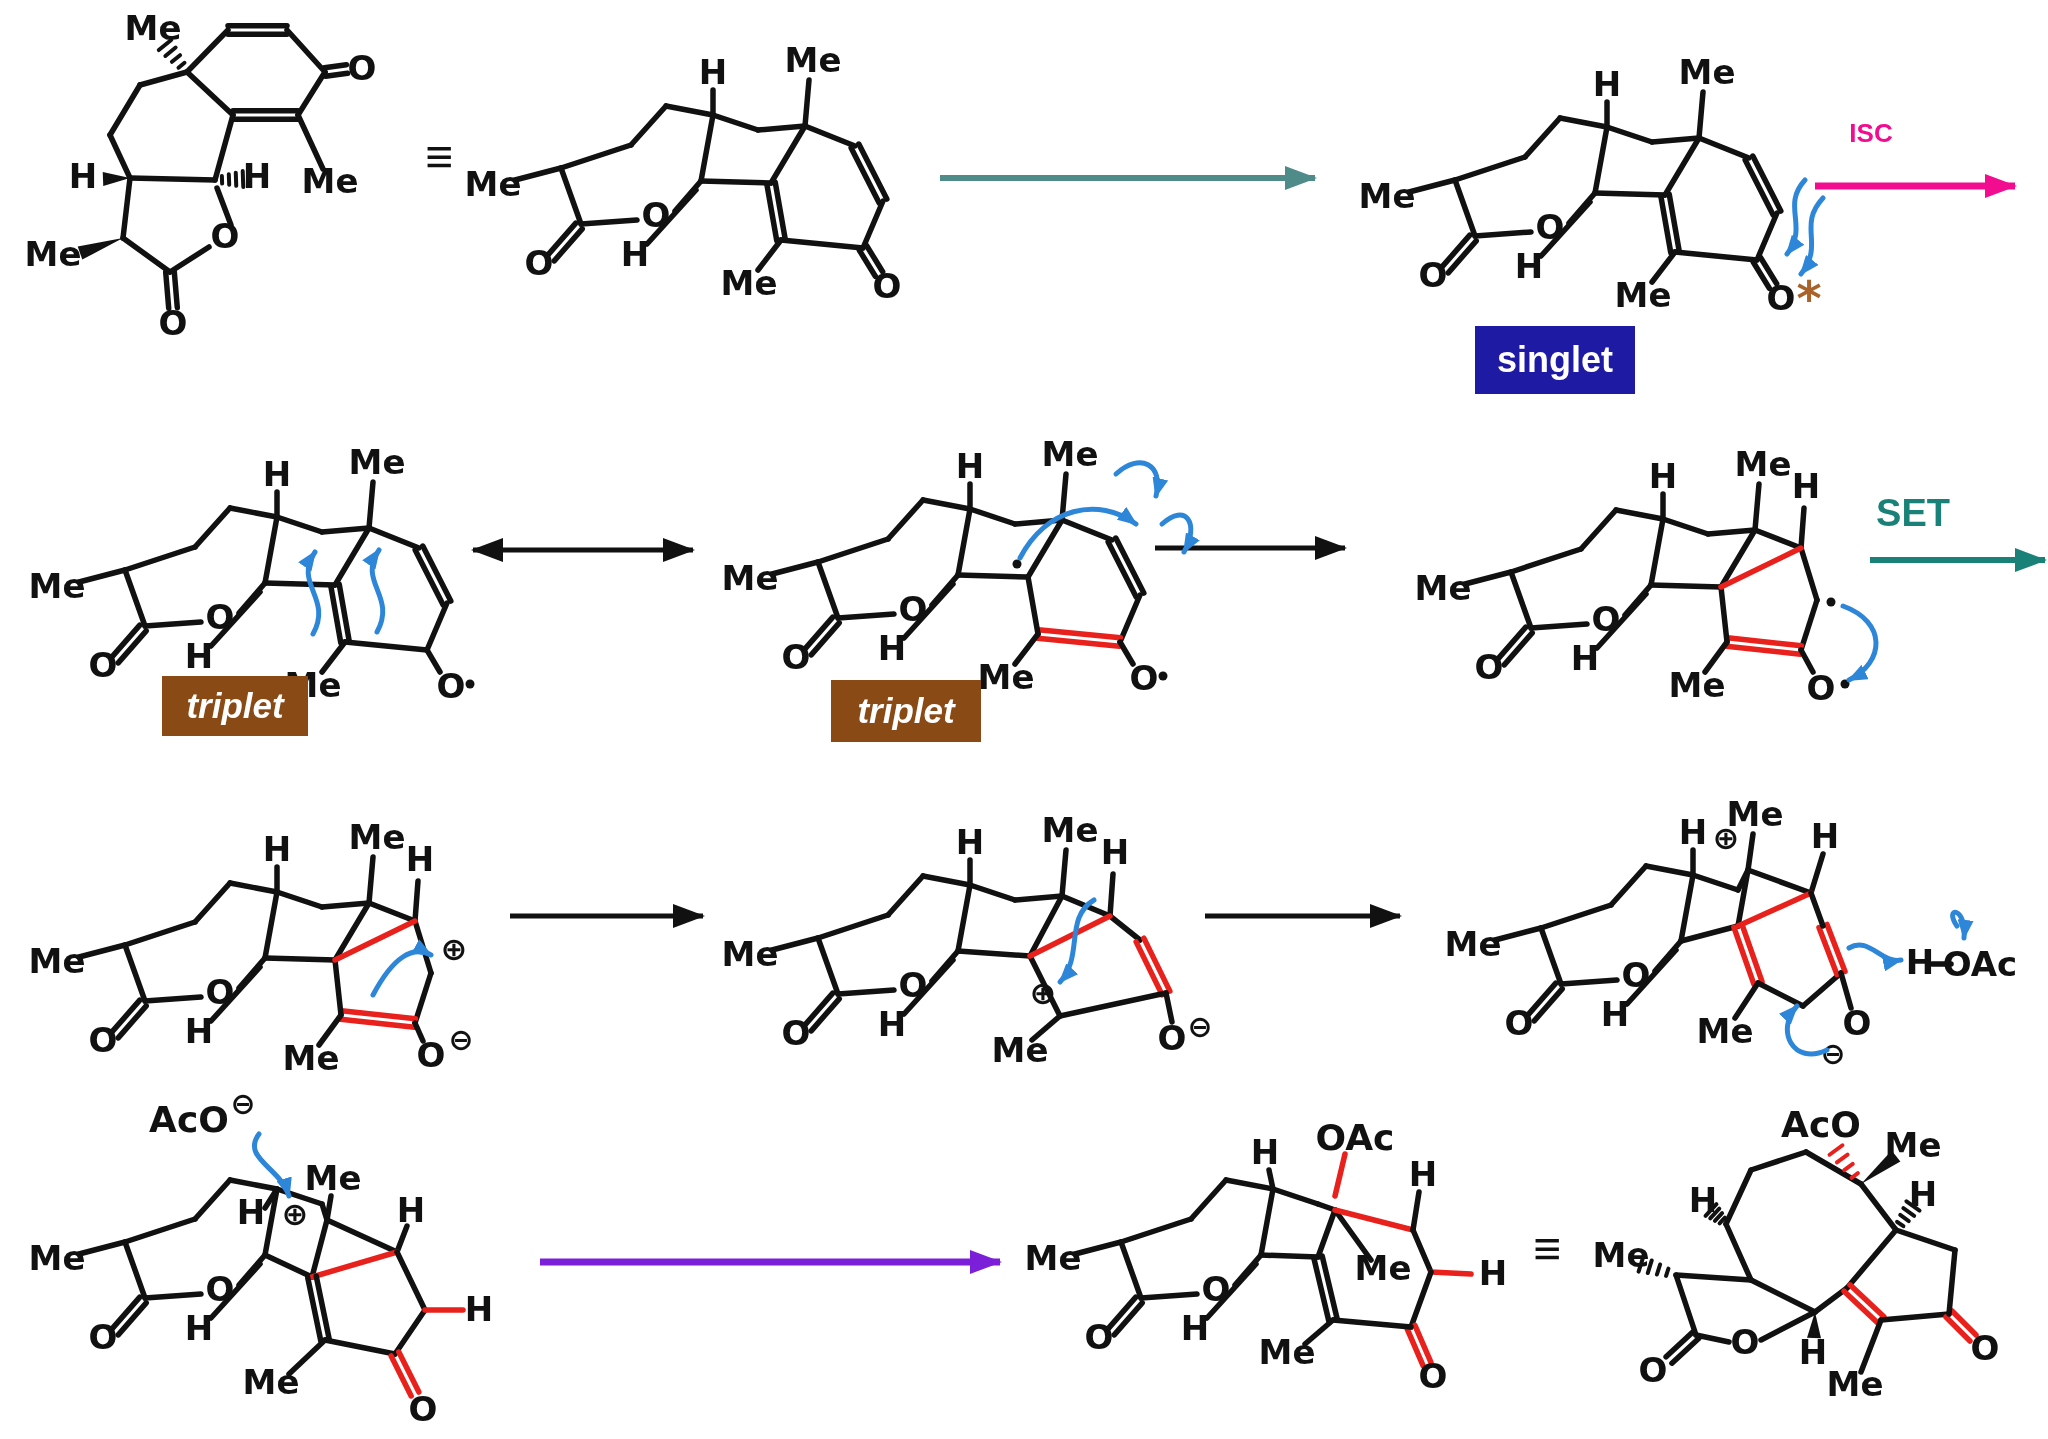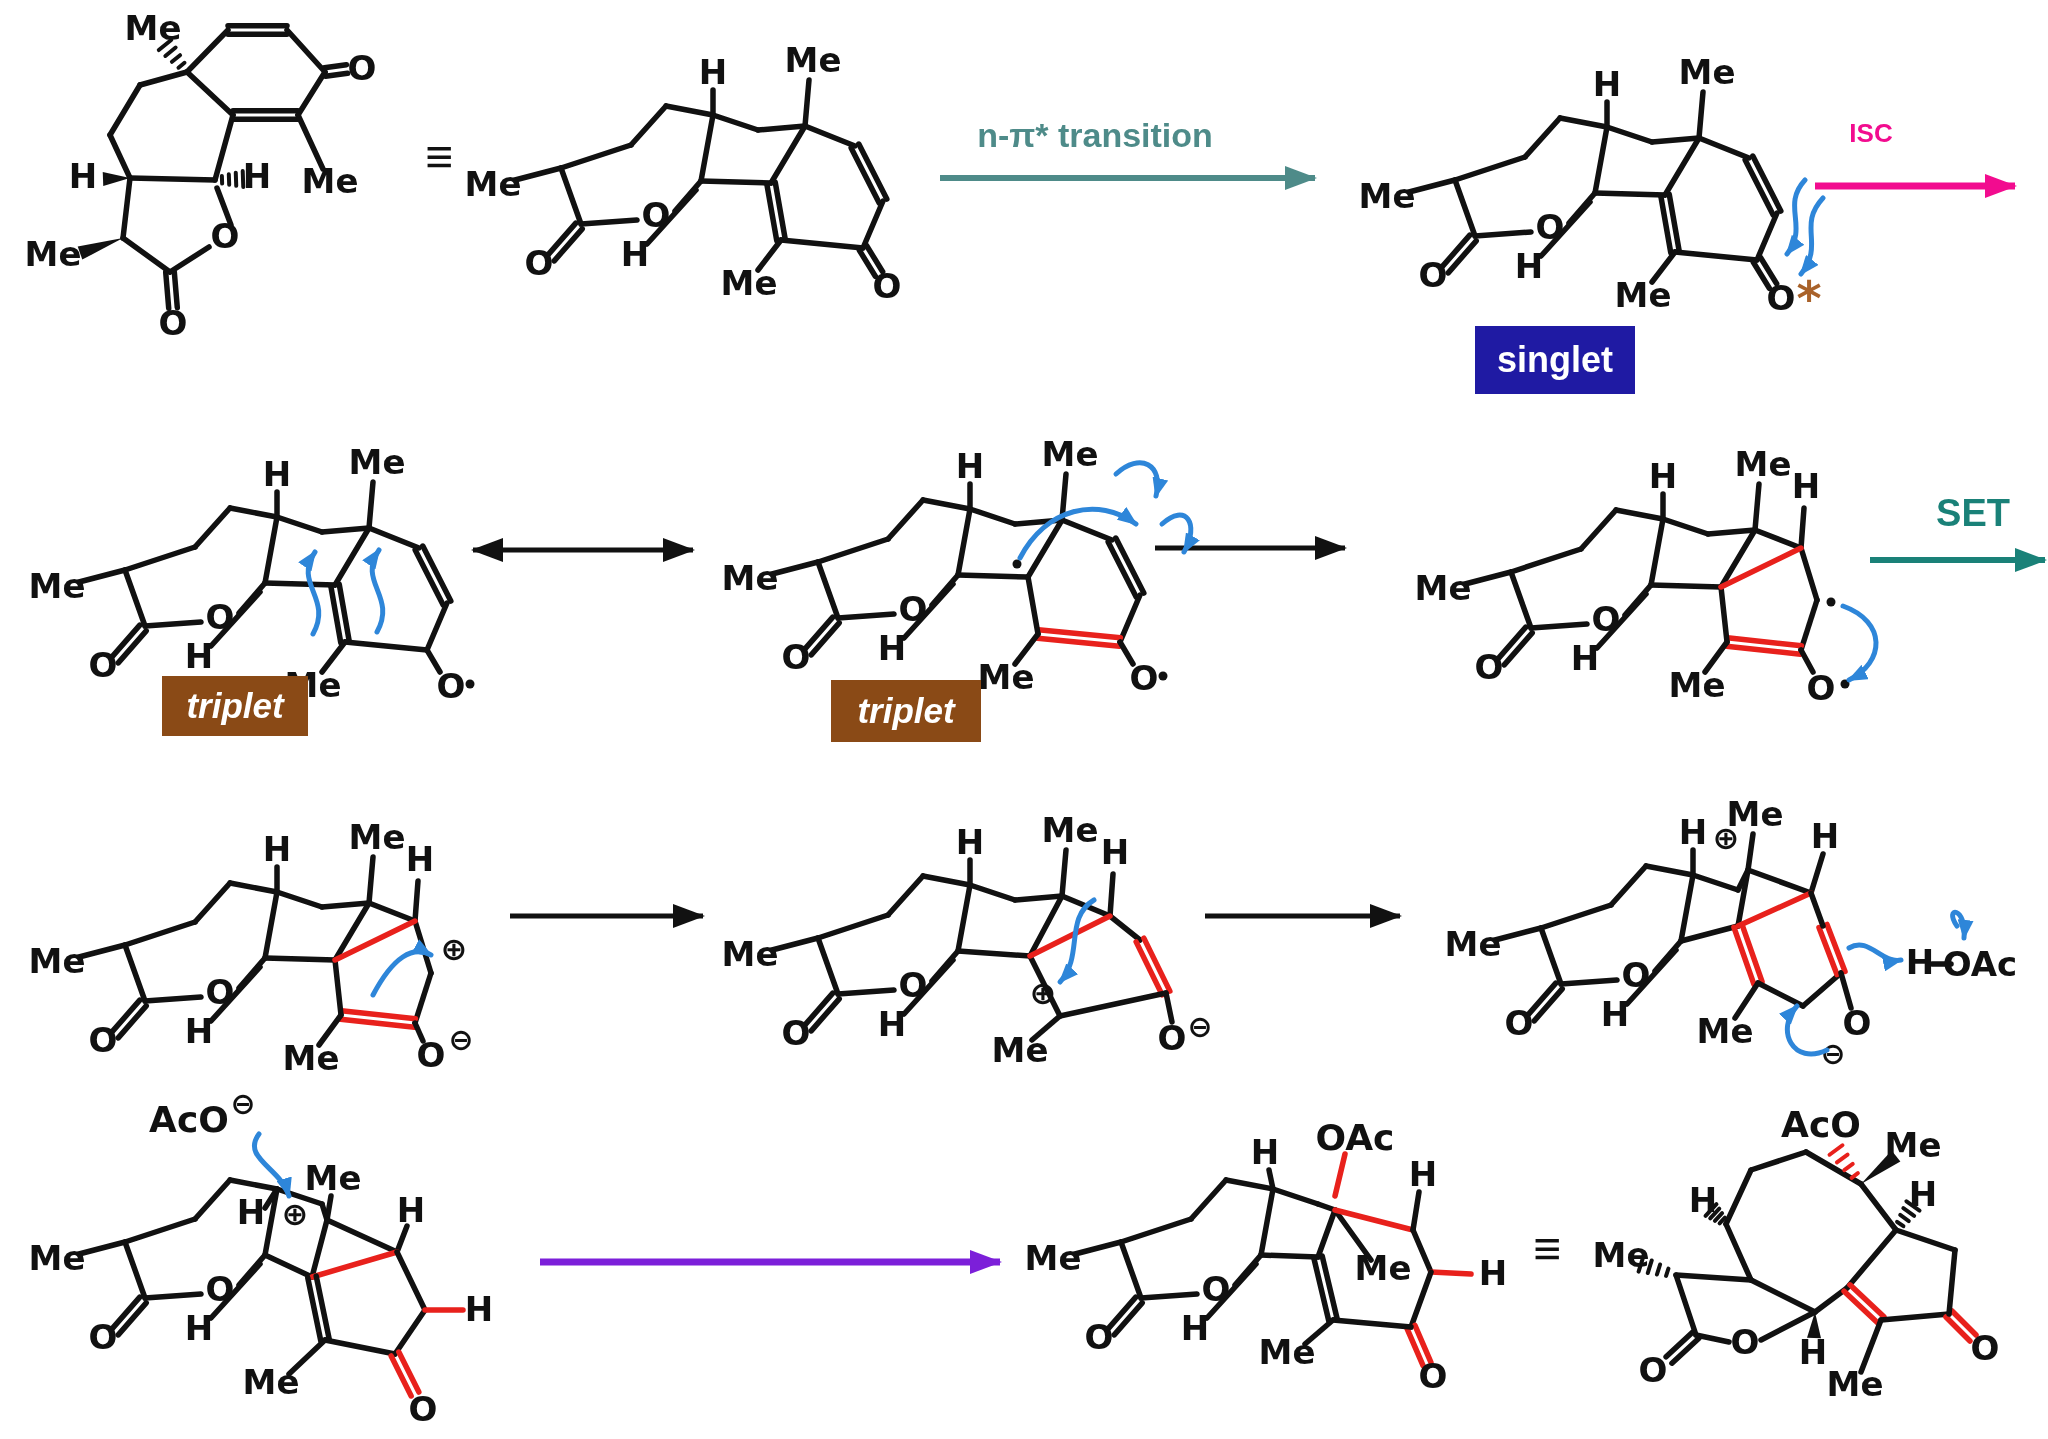--- a/index.html
+++ b/index.html
@@ -555,22 +555,21 @@
         <text x="28" y="165" fill="#111111" font-size="34" font-weight="bold" font-family="&quot;DejaVu Sans&quot;, &quot;Liberation Sans&quot;, sans-serif" text-anchor="middle" dominant-baseline="middle">Me</text>
         <text x="60" y="280" fill="#111111" font-size="34" font-weight="bold" font-family="&quot;DejaVu Sans&quot;, &quot;Liberation Sans&quot;, sans-serif" text-anchor="middle" dominant-baseline="middle">O</text>
         <text x="152" y="252" fill="#111111" font-size="34" font-weight="bold" font-family="&quot;DejaVu Sans&quot;, &quot;Liberation Sans&quot;, sans-serif" text-anchor="middle" dominant-baseline="middle">O</text>
         <text x="220" y="262" fill="#111111" font-size="34" font-weight="bold" font-family="&quot;DejaVu Sans&quot;, &quot;Liberation Sans&quot;, sans-serif" text-anchor="middle" dominant-baseline="middle">H</text>
         <text x="330" y="104" fill="#111111" font-size="34" font-weight="bold" font-family="&quot;DejaVu Sans&quot;, &quot;Liberation Sans&quot;, sans-serif" text-anchor="middle" dominant-baseline="middle">H</text>
         <text x="262" y="294" fill="#111111" font-size="34" font-weight="bold" font-family="&quot;DejaVu Sans&quot;, &quot;Liberation Sans&quot;, sans-serif" text-anchor="middle" dominant-baseline="middle">Me</text>
         <text x="392" y="258" fill="#111111" font-size="34" font-weight="bold" font-family="&quot;DejaVu Sans&quot;, &quot;Liberation Sans&quot;, sans-serif" text-anchor="middle" dominant-baseline="middle">O</text>
       </g>
     </svg>
 
-  <div class="rl npi" style="left:880px;top:118px;width:400px;">n-π* transition</div>
   <div class="rl isc" style="left:1796px;top:120px;width:120px;">ISC</div>
-  <div class="rl set" style="left:1898px;top:494px;width:120px;">SET</div>
+  <div class="rl set" style="left:1838px;top:494px;width:120px;">SET</div>
   <div class="rl eqv" style="left:394px;top:132px;width:60px;">≡</div>
   <div class="rl eqv" style="left:1502px;top:1224px;width:60px;">≡</div>
 
   <div class="badge navy" style="left:1460px;top:326px;width:160px;height:68px;">singlet</div>
   <div class="badge brown" style="left:147px;top:676px;width:146px;height:60px;font-size:35px;">triplet</div>
   <div class="badge brown" style="left:816px;top:680px;width:150px;height:62px;font-size:35px;">triplet</div>
 </div>
 
 </body></html>

